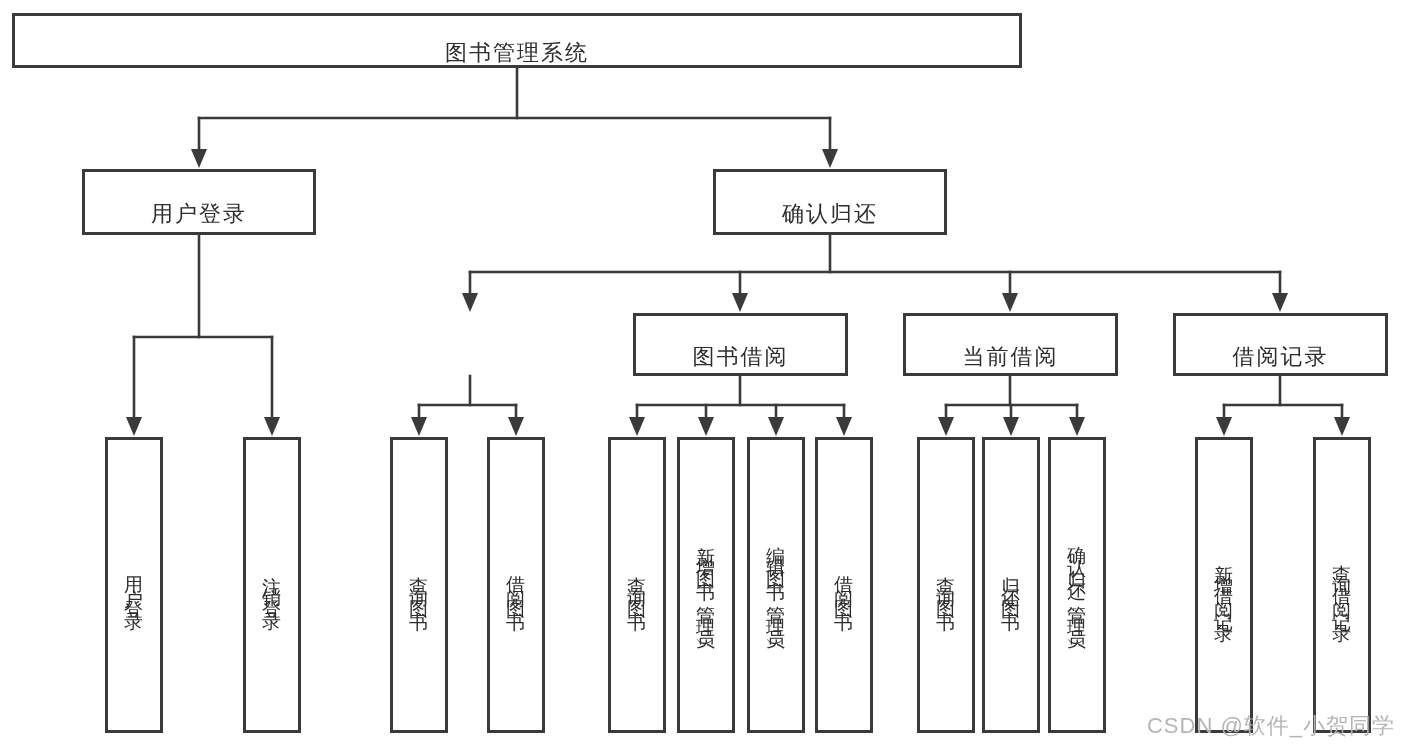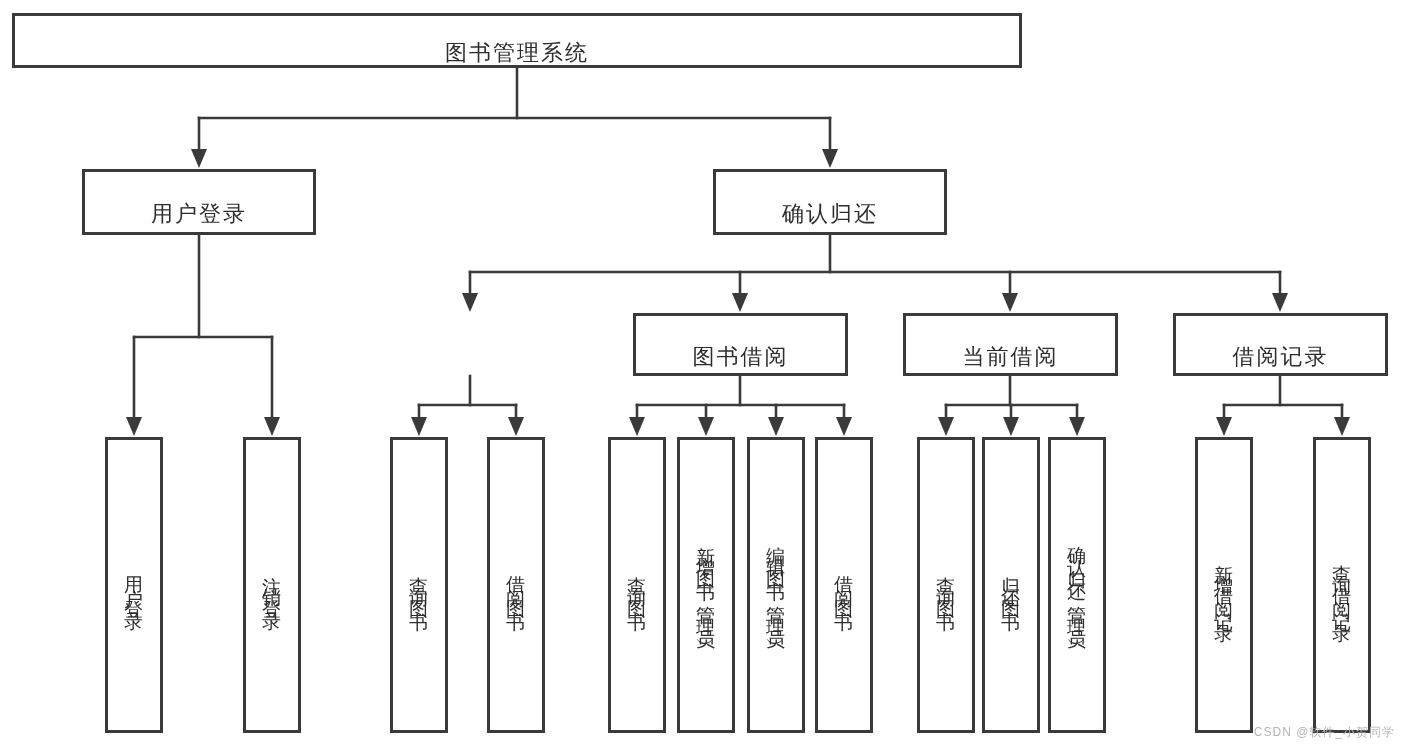--- a/index.html
+++ b/index.html
@@ -37,21 +37,21 @@
     writing-mode: vertical-rl;
     text-orientation: mixed;
     font-size: 19px;
     letter-spacing: 12px;
     line-height: 1;
   }
   #watermark {
     position: absolute;
     right: 10px;
     bottom: 6px;
-    font-size: 12px;
+    font-size: 22px;
     color: #b5b5b5;
     letter-spacing: 1px;
     z-index: 5;
     white-space: nowrap;
   }
 </style>
 </head>
 <body>
 
 <div id="stage">

